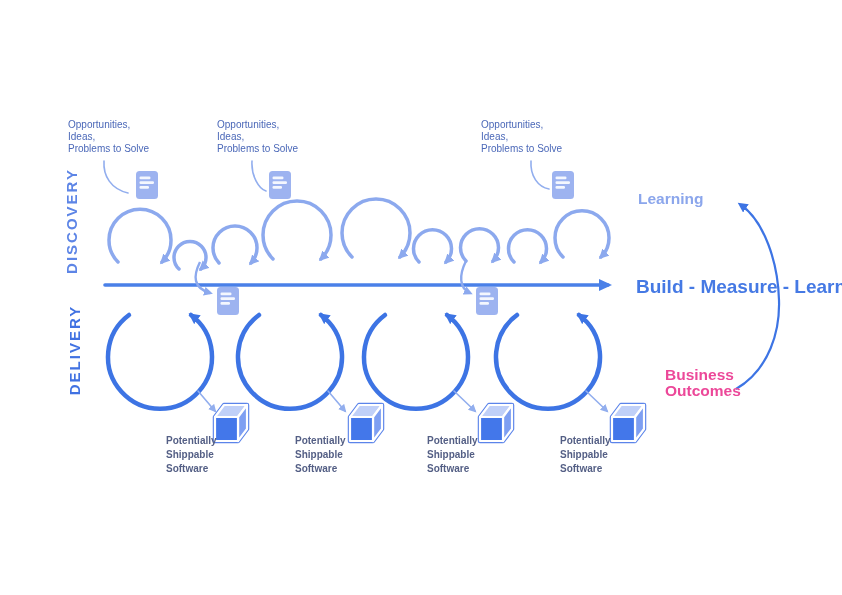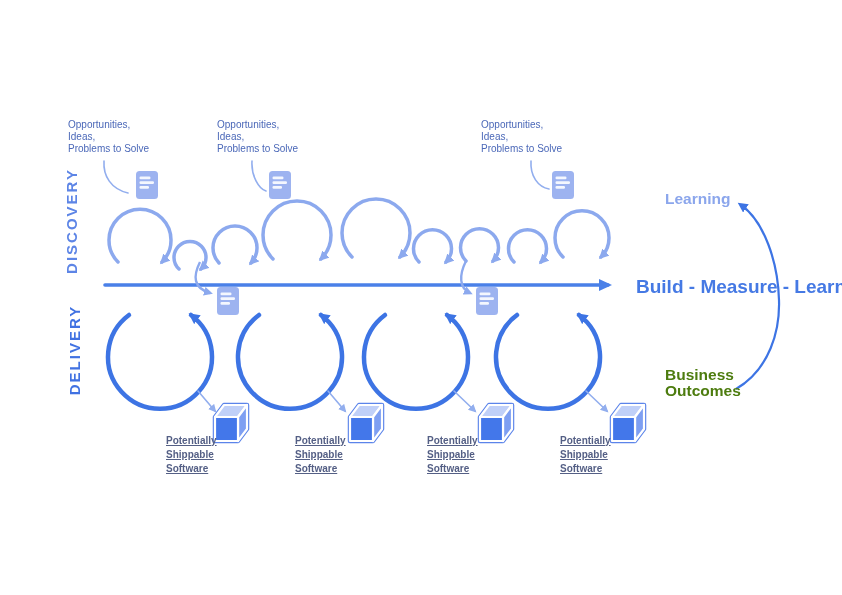--- a/index.html
+++ b/index.html
@@ -14,24 +14,24 @@
     white-space:nowrap;font-weight:700;font-size:15px;letter-spacing:2px;
   }
   .discovery-word{color:#5d85e6;}
   .delivery-word{color:#4172e2;}
   .input-label{
     width:100px;font-size:10px;font-weight:400;line-height:12px;
     color:#4b68b8;white-space:pre-line;
   }
   .output-label{
     width:90px;font-size:10px;font-weight:700;line-height:14px;
-    color:#545f85;white-space:pre-line;text-decoration:underline;
+    color:#545f85;white-space:pre-line;
   }
   .learning-label{font-size:15.5px;font-weight:700;color:#8ba6ec;}
-  .outcomes-label{font-size:15.5px;font-weight:700;color:#4d7c0f;line-height:16px;white-space:pre-line;}
+  .outcomes-label{font-size:15.5px;font-weight:700;color:#ec4899;line-height:16px;white-space:pre-line;}
   .axis-label{font-size:19px;font-weight:700;color:#4579e4;white-space:nowrap;}
 </style>
 </head>
 <body>
 
 <div class="stage">
 
   <svg width="842" height="595" viewBox="0 0 842 595">
     <defs>
       <marker id="mD" markerUnits="userSpaceOnUse" markerWidth="14" markerHeight="14" refX="7" refY="5" orient="auto">
@@ -139,16 +139,16 @@
 Shippable
 Software</div>
   <div class="abs output-label" style="left:427px;top:434px;">Potentially
 Shippable
 Software</div>
   <div class="abs output-label" style="left:560px;top:434px;">Potentially
 Shippable
 Software</div>
 
   <div class="abs axis-label" style="left:636px;top:276px;">Build - Measure - Learn</div>
-  <div class="abs learning-label" style="left:665px;top:190px;">Learning</div>
+  <div class="abs learning-label" style="left:638px;top:190px;">Learning</div>
   <div class="abs outcomes-label" style="left:665px;top:367px;">Business
 Outcomes</div>
 </div>
 
 </body></html>

